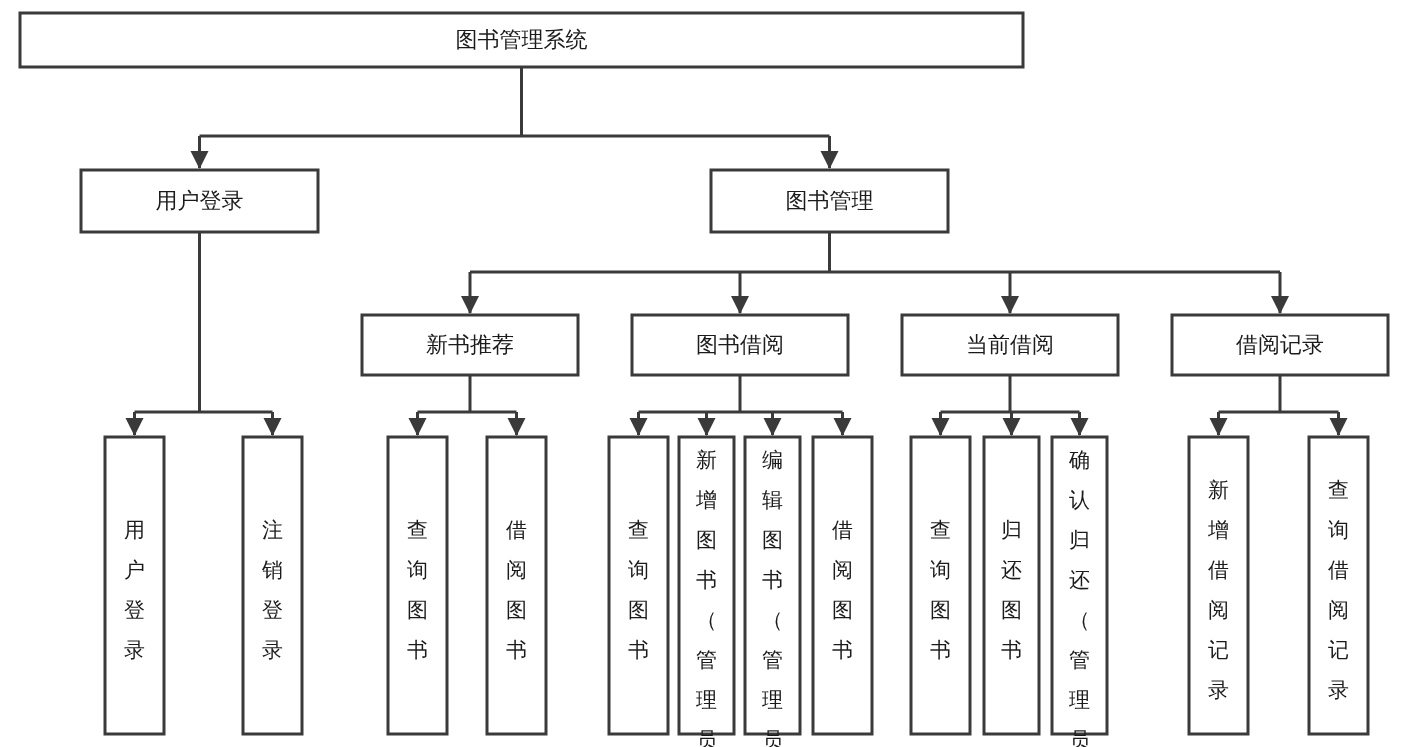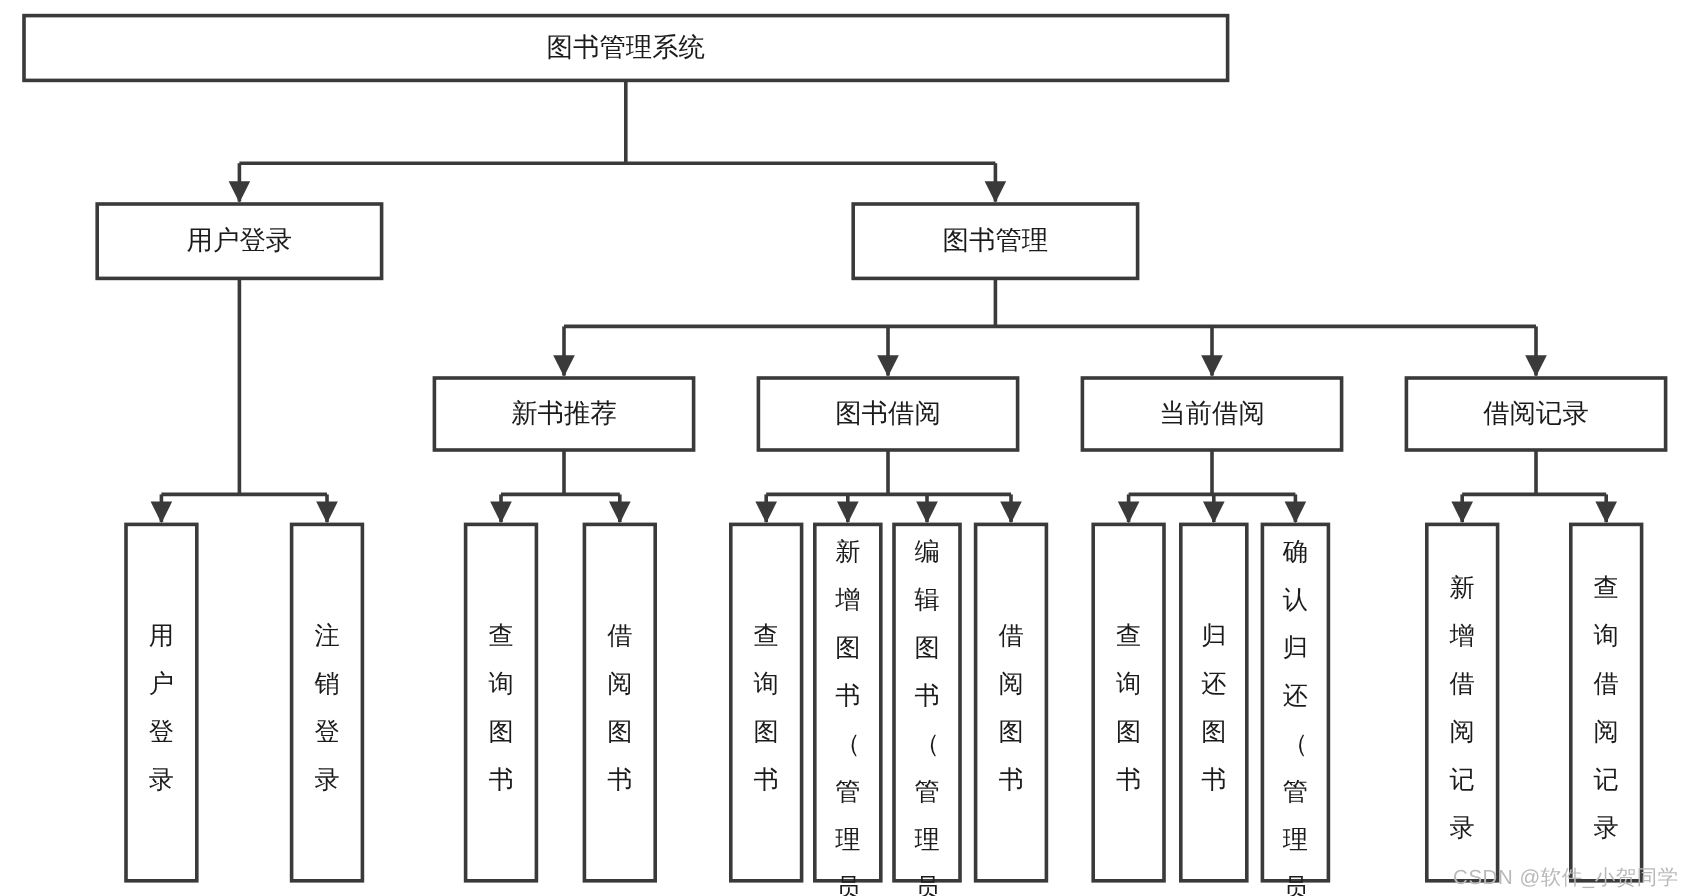--- a/index.html
+++ b/index.html
@@ -165,14 +165,13 @@
         <g>
           <rect x="1189" y="437" width="59" height="297" class="node-box"></rect>
           <text x="1218.5" y="496.7" class="node-label-v"><tspan x="1218.5" dy="0">新</tspan><tspan x="1218.5" dy="40">增</tspan><tspan x="1218.5" dy="40">借</tspan><tspan x="1218.5" dy="40">阅</tspan><tspan x="1218.5" dy="40">记</tspan><tspan x="1218.5" dy="40">录</tspan></text>
         </g>
         <g>
           <rect x="1309" y="437" width="59" height="297" class="node-box"></rect>
           <text x="1338.5" y="496.7" class="node-label-v"><tspan x="1338.5" dy="0">查</tspan><tspan x="1338.5" dy="40">询</tspan><tspan x="1338.5" dy="40">借</tspan><tspan x="1338.5" dy="40">阅</tspan><tspan x="1338.5" dy="40">记</tspan><tspan x="1338.5" dy="40">录</tspan></text>
         </g>
       </g>
   </svg>
-  <div class="watermark">CSDN @软件_小贺同学</div>
 </div>
 
 </body></html>

